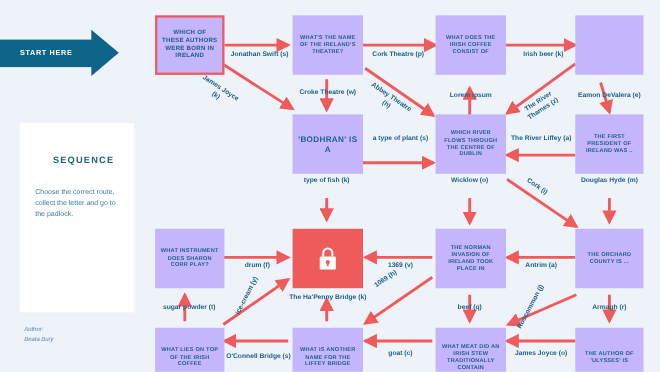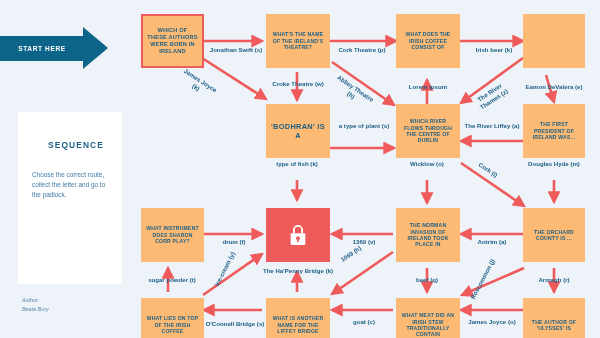--- a/index.html
+++ b/index.html
@@ -8,21 +8,21 @@
     background:#eef2f9;
     font-family:"Liberation Sans", sans-serif;
     overflow:hidden;
     position:relative;
   }
   #stage{position:absolute;left:0;top:0;width:600px;height:338px;}
   svg.arrows{position:absolute;left:0;top:0;width:600px;height:338px;}
 
   .node{
     position:absolute;
-    background:#fdba74;
+    background:#c4b5fd;
     box-sizing:border-box;
     display:flex;align-items:center;justify-content:center;
     text-align:center;
     color:#1b5f85;
     font-weight:700;
     letter-spacing:.2px;
     line-height:1.25;
     z-index:5;
   }
   .node span{display:block;padding:2px 4px;}

